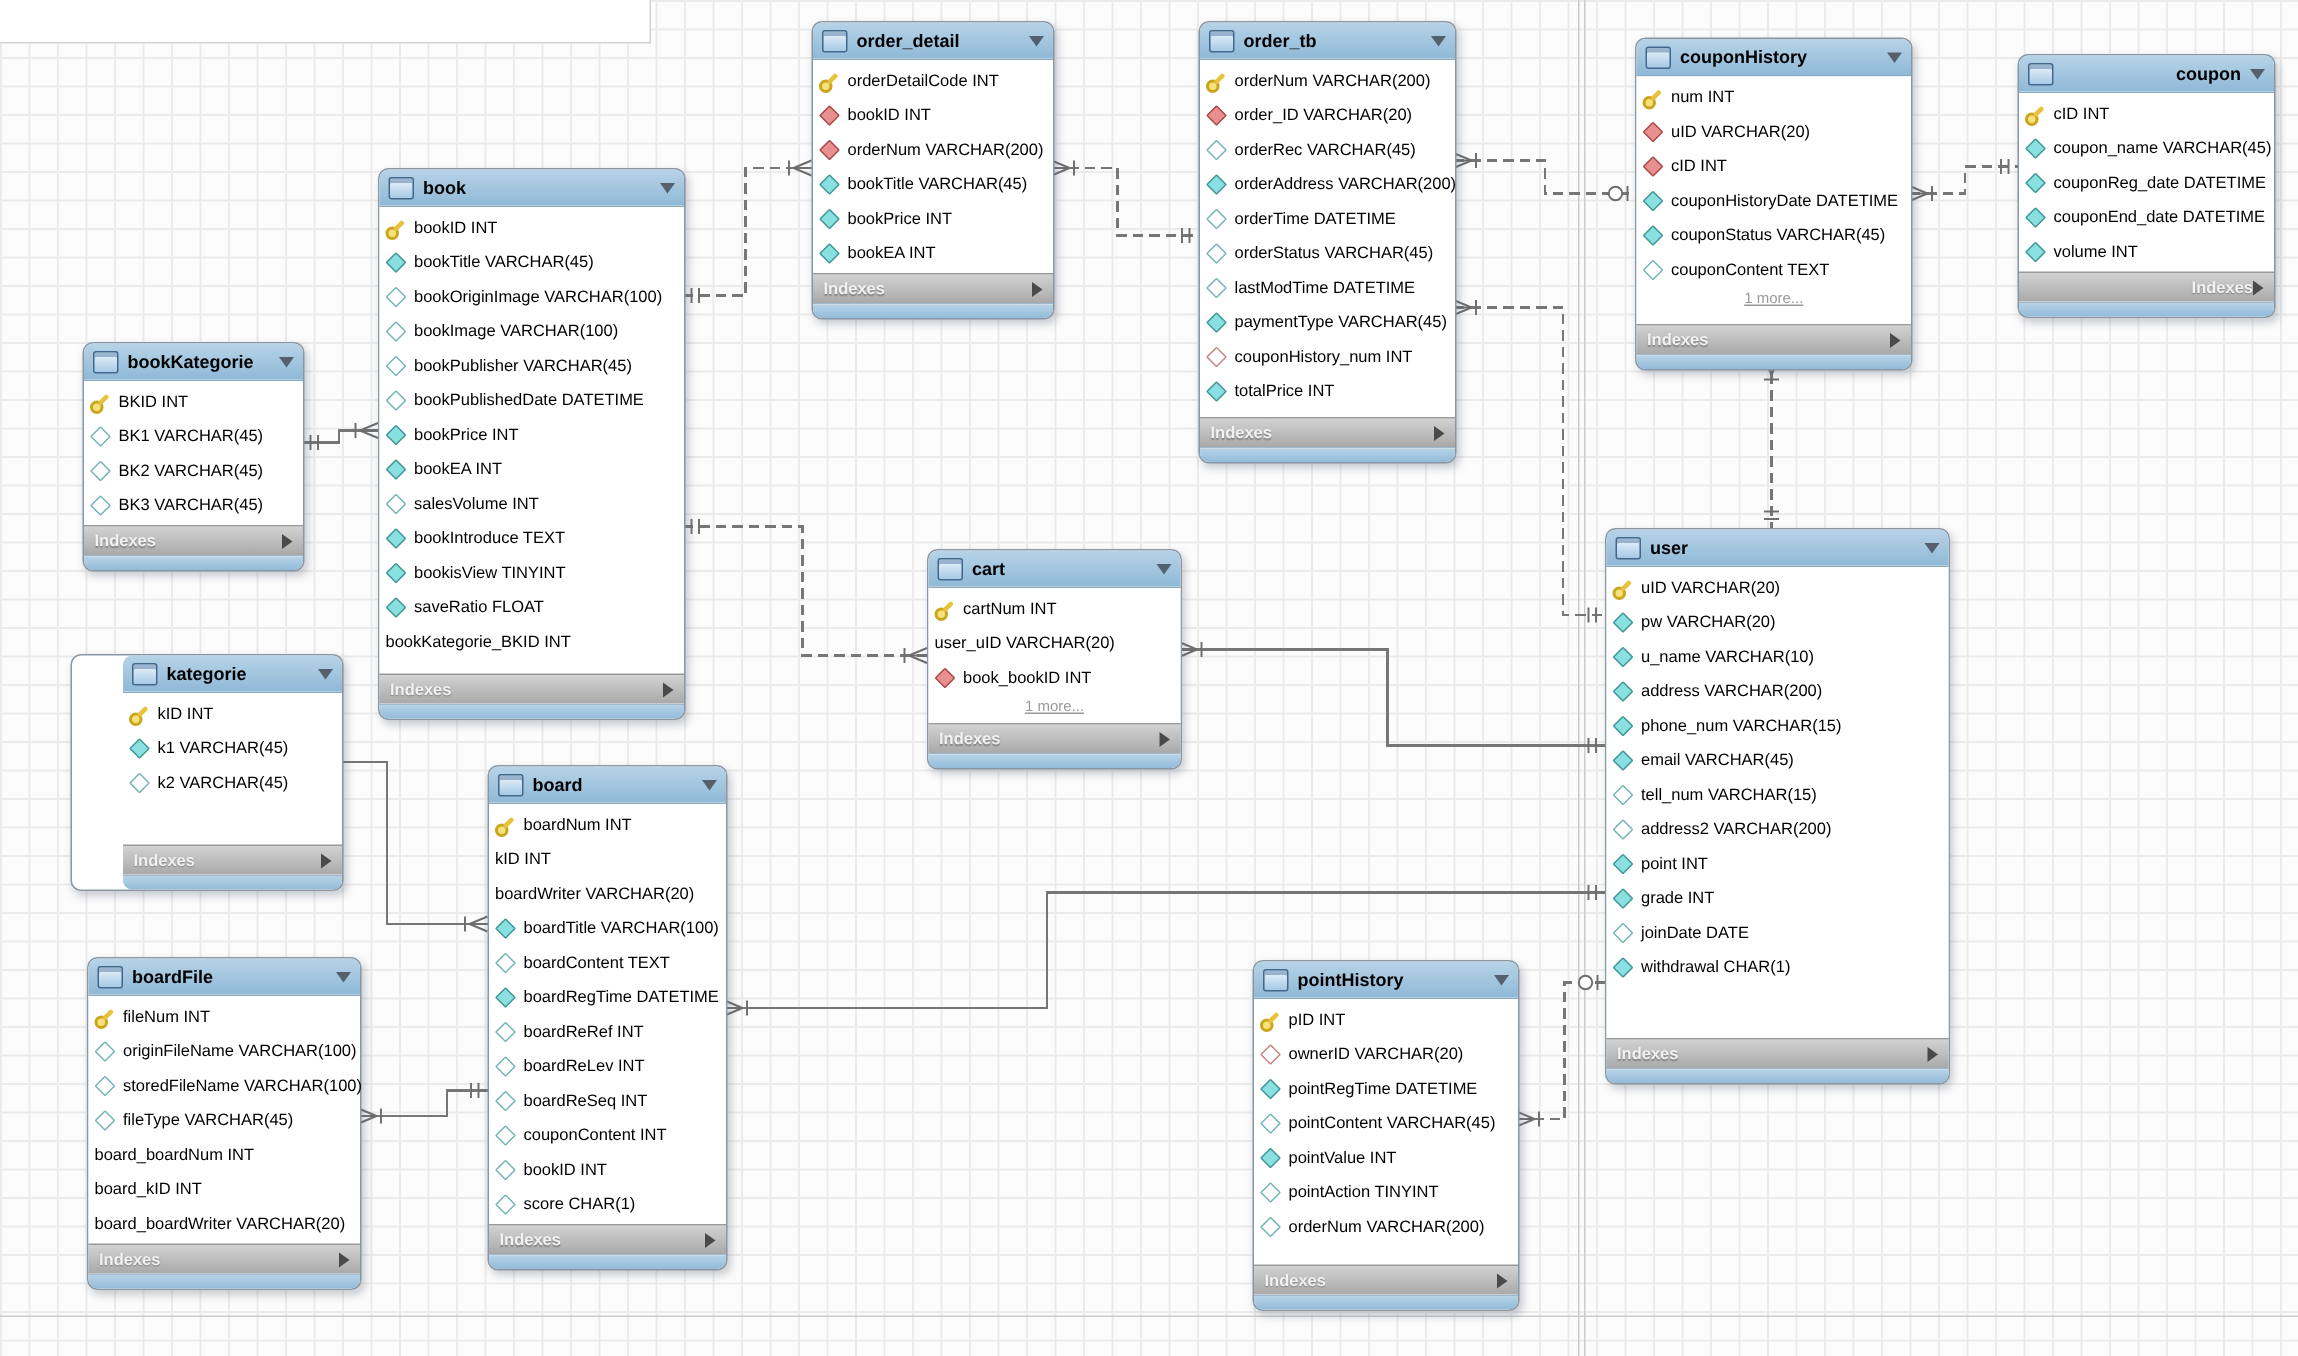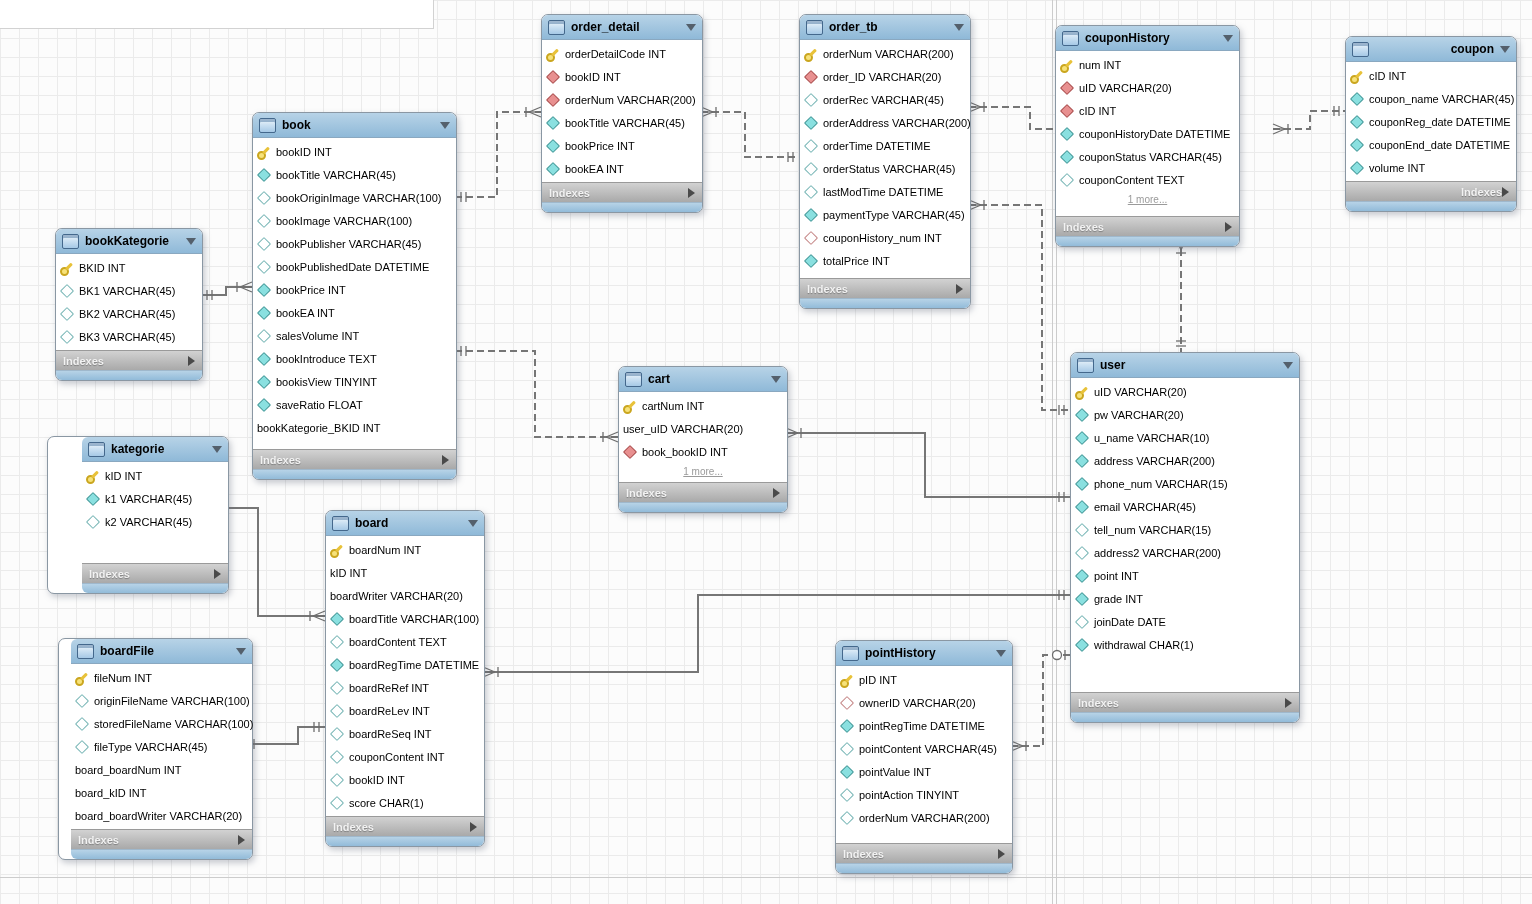--- a/index.html
+++ b/index.html
@@ -239,21 +239,21 @@
             <span class="rt">totalPrice INT</span>
           </div>
           <div class="spacer" style="height: 4px;"></div>
         </div>
         <div class="ft">
           <span class="ft-label">Indexes</span>
           <span class="ft-arrow"></span>
         </div>
         <div class="strip"></div>
       </div>
-      <div class="tbl" style="left: 1055px; top: 25px; width: 183px;">
+      <div class="tbl" style="left: 1090px; top: 25px; width: 183px;">
         <div class="hd">
           <span class="tbl-icon"></span>
           <span class="hd-title">couponHistory</span>
           <span class="hd-caret"></span>
         </div>
         <div class="tbody">
           <div class="row">
             <span class="ic ic-key"></span>
             <span class="rt">num INT</span>
           </div>
@@ -585,21 +585,21 @@
             <span class="ic ic-d d-coln"></span>
             <span class="rt">score CHAR(1)</span>
           </div>
         </div>
         <div class="ft">
           <span class="ft-label">Indexes</span>
           <span class="ft-arrow"></span>
         </div>
         <div class="strip"></div>
       </div>
-      <div class="tbl" style="left: 58px; top: 638px; width: 181px; padding-left: 12px;">
+      <div class="tbl" style="left: 58px; top: 638px; width: 181px;">
         <div class="hd">
           <span class="tbl-icon"></span>
           <span class="hd-title">boardFile</span>
           <span class="hd-caret"></span>
         </div>
         <div class="tbody">
           <div class="row">
             <span class="ic ic-key"></span>
             <span class="rt">fileNum INT</span>
           </div>

